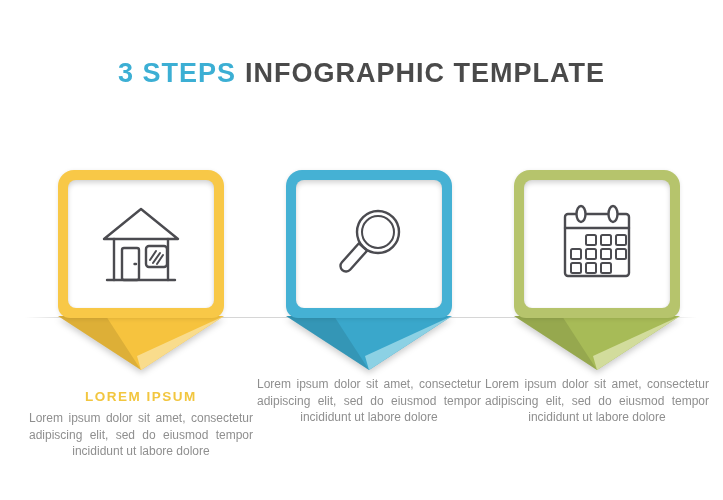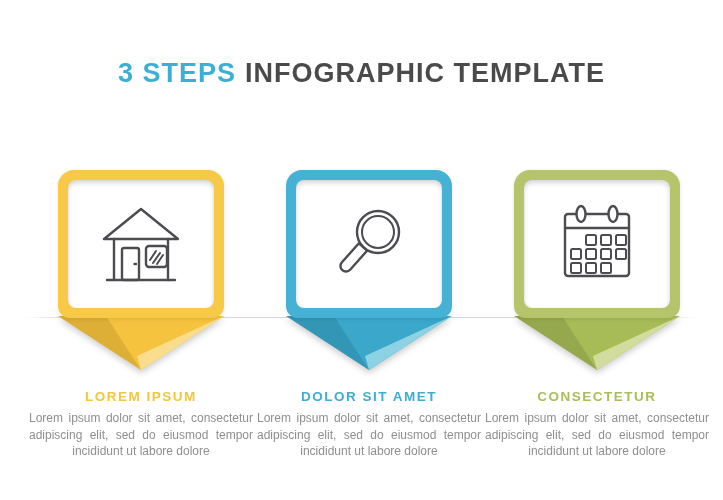--- a/index.html
+++ b/index.html
@@ -120,21 +120,20 @@
               <path d="M35.9,45.3 L18.9,64.3 A5.5,5.5 0 0 0 27.1,71.7 L44.1,52.7 Z"></path>
             </svg>
           </div>
         </div>
         <svg class="pointer" width="166" height="54" viewBox="0 0 166 54">
           <polygon class="tri" points="0,0 166,0 83,54"></polygon>
           <polygon class="shade" points="0,0 48,0 83,54"></polygon>
           <polygon class="facet" points="166,0 83,54 79,40"></polygon>
         </svg>
       </div>
-      <h3 class="heading">DOLOR SIT AMET</h3>
       <p class="desc">Lorem ipsum dolor sit amet, consectetur adipiscing elit, sed do eiusmod tempor incididunt ut labore dolore</p>
     </section>
 
     <section class="step" style="--square: #B6C46C; --tri: #A7BB57; --facet: #D2DC9C; --heading: #A9BE5A;">
       <div class="marker">
         <div class="square">
           <div class="inner">
             <svg class="icon" width="92" height="92" viewBox="0 0 92 92" aria-label="calendar-icon">
               <rect x="14" y="16" width="64" height="62" rx="3"></rect>
               <line x1="14" y1="30" x2="78" y2="30"></line>
@@ -152,18 +151,17 @@
               <rect class="thin" x="50" y="65" width="10" height="10" rx="1.5"></rect>
             </svg>
           </div>
         </div>
         <svg class="pointer" width="166" height="54" viewBox="0 0 166 54">
           <polygon class="tri" points="0,0 166,0 83,54"></polygon>
           <polygon class="shade" points="0,0 48,0 83,54"></polygon>
           <polygon class="facet" points="166,0 83,54 79,40"></polygon>
         </svg>
       </div>
-      <h3 class="heading">CONSECTETUR</h3>
       <p class="desc">Lorem ipsum dolor sit amet, consectetur adipiscing elit, sed do eiusmod tempor incididunt ut labore dolore</p>
     </section>
 
   </main>
 </div>
 
 </body></html>

